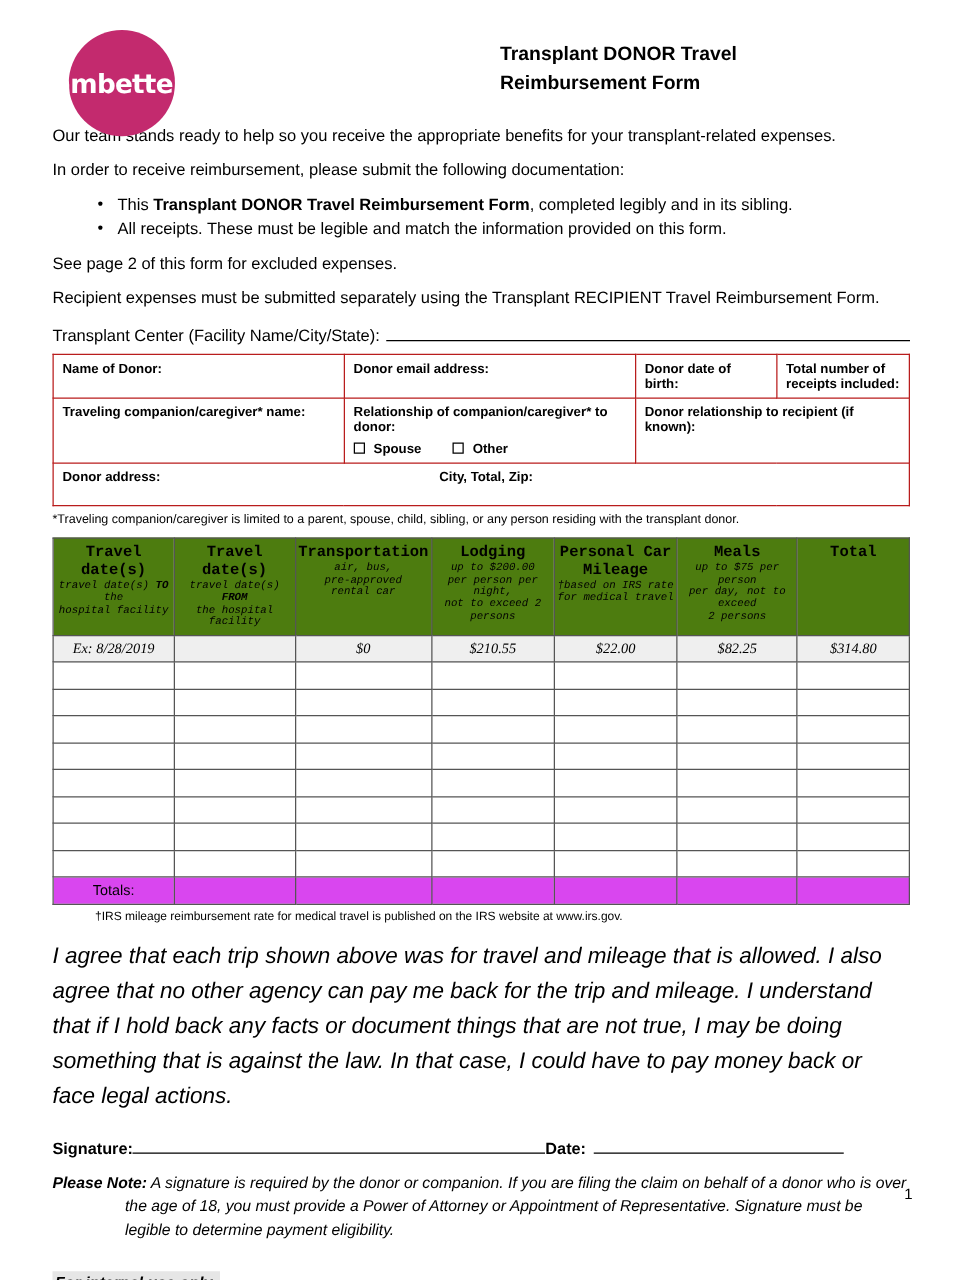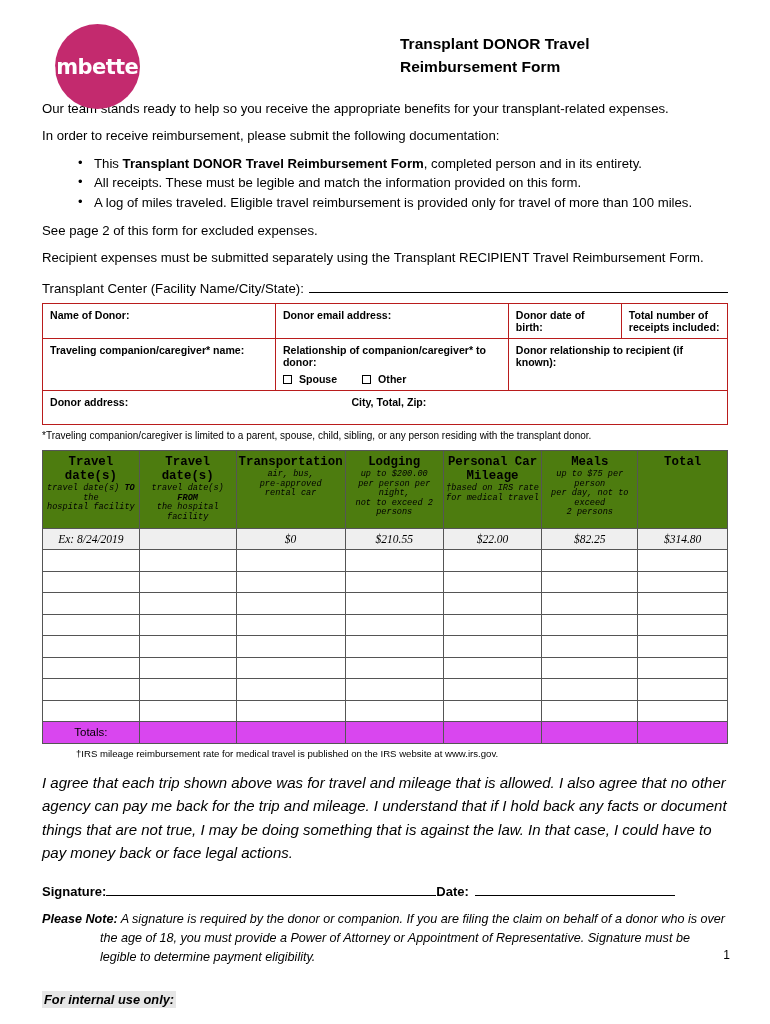--- a/index.html
+++ b/index.html
@@ -83,21 +83,21 @@
   tr.totals td.tlabel { font-size:11.5px; font-weight:normal; }
   .col1 { width:14.4%; }
   .col2 { width:14.4%; }
   .col3 { width:14.2%; }
   .col4 { width:14.6%; }
   .col5 { width:14.6%; }
   .col6 { width:14.4%; }
   .col7 { width:13.4%; }
 
   .irs-note { font-size:9.6px; margin:4px 0 0 34px; line-height:1.3; }
-  .agree { font-size:15px; font-style:italic; line-height:1.55; margin:11px 0 0 0; }
+  .agree { font-size:18px; font-style:italic; line-height:1.55; margin:11px 0 0 0; }
 
   .sigline { margin-top:20px; font-size:13px; font-weight:bold; display:flex; align-items:flex-end; }
   .sigline .lbl { white-space:nowrap; }
   .sigline .rule-a { width:330px; border-bottom:1.4px solid #000; margin-bottom:3px; }
   .sigline .rule-b { width:200px; border-bottom:1.4px solid #000; margin-bottom:3px; margin-left:6px; }
 
   .pnote { font-size:12.6px; font-style:italic; line-height:1.5; margin:11px 0 0 0; padding-left:58px; text-indent:-58px; }
   .pnote .pn-b { font-weight:bold; font-style:italic; }
 
   .internal { margin-top:25px; font-size:12.8px; font-weight:bold; font-style:italic; }
@@ -127,23 +127,22 @@
       <div>Reimbursement Form</div>
     </div>
   </div>
 
   <div class="content">
 
     <p class="para">Our team stands ready to help so you receive the appropriate benefits for your transplant-related expenses.</p>
     <p class="para">In order to receive reimbursement, please submit the following documentation:</p>
 
     <ul class="doclist">
-      <li><span>This </span><span class="b">Transplant DONOR Travel Reimbursement Form</span><span>, completed person and in its entirety.</span></li>
+      <li><span>This </span><span class="b">Transplant DONOR Travel Reimbursement Form</span><span>, completed legibly and in its sibling.</span></li>
       <li><span>All receipts. These must be legible and match the information provided on this form.</span></li>
-      <li><span>A log of miles traveled. Eligible travel reimbursement is provided only for travel of more than 100 miles.</span></li>
     </ul>
 
     <p class="para">See page 2 of this form for excluded expenses.</p>
     <p class="para">Recipient expenses must be submitted separately using the Transplant RECIPIENT Travel Reimbursement Form.</p>
 
     <div class="tc-line">
       <span class="tc-label">Transplant Center (Facility Name/City/State):</span>
       <span class="tc-rule"></span>
     </div>
 
@@ -206,21 +205,21 @@
             <div class="th-main">Meals</div>
             <div class="th-sub">up to $75 per person<br>per day, not to exceed<br>2 persons</div>
           </th>
           <th class="col7">
             <div class="th-main">Total</div>
           </th>
         </tr>
       </thead>
       <tbody>
         <tr class="ex">
-          <td>Ex: 8/24/2019</td>
+          <td>Ex: 8/28/2019</td>
           <td></td>
           <td>$0</td>
           <td>$210.55</td>
           <td>$22.00</td>
           <td>$82.25</td>
           <td>$314.80</td>
         </tr>
         <tr>
             <td></td>
             <td></td>

